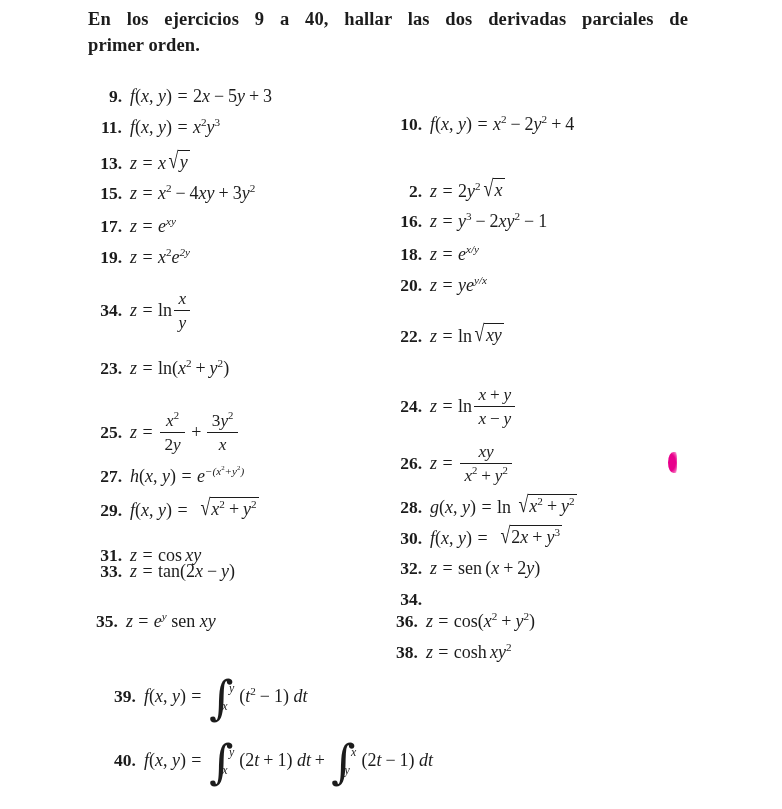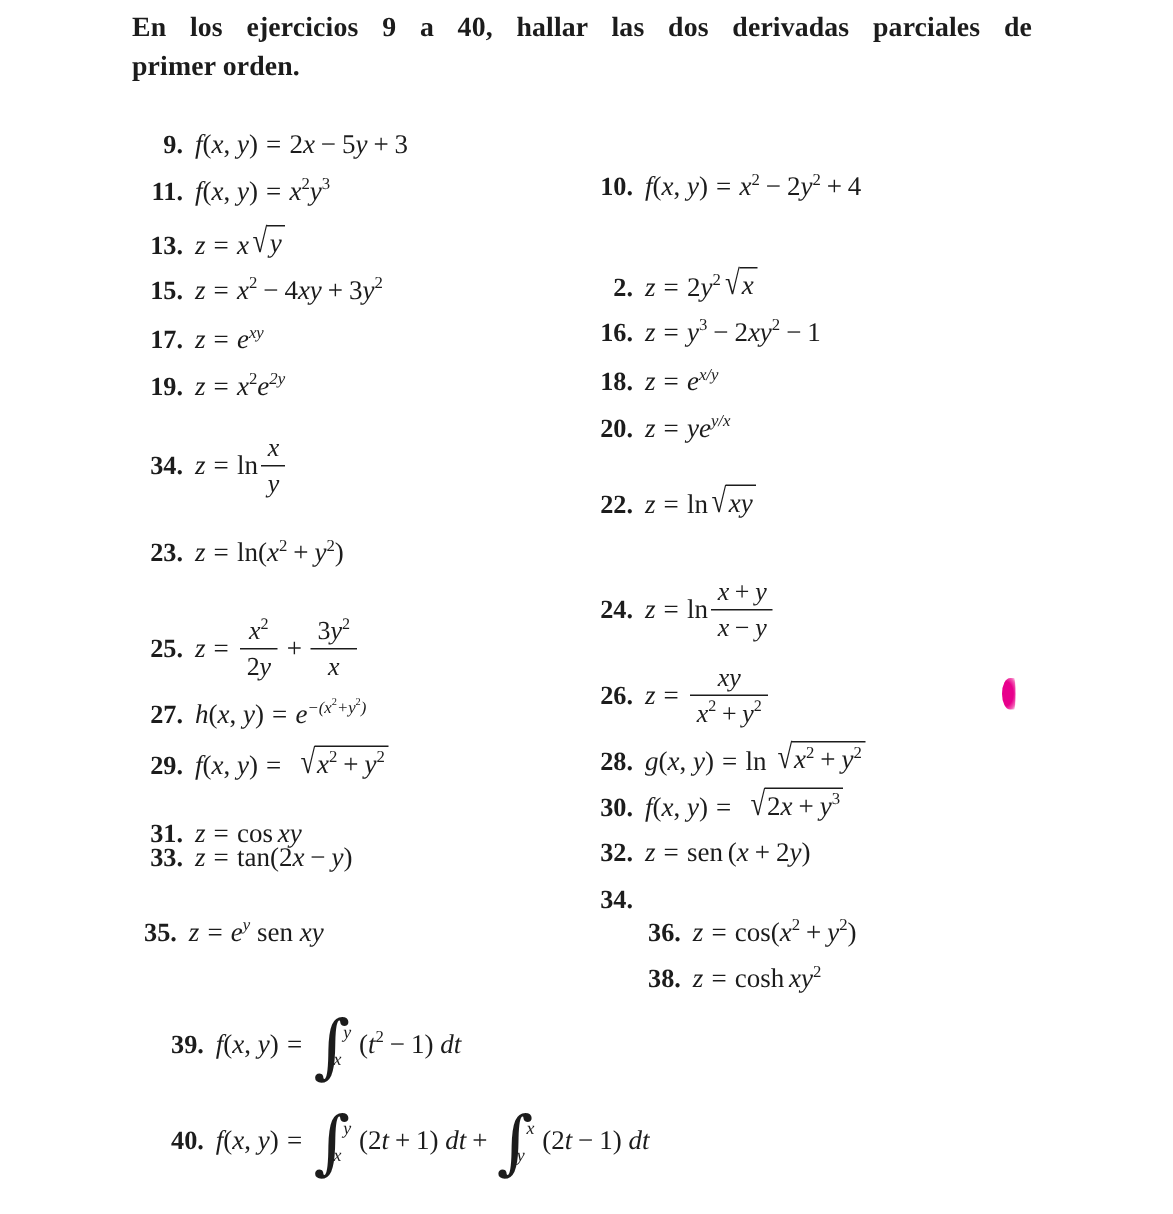--- a/index.html
+++ b/index.html
@@ -60,21 +60,21 @@
     font-style: italic;
     font-size: 18px;
   }
 
   
   .colL { left: 88px; }
   .colR { left: 388px; margin-top: 28px; }
   .colL .num { width: 34px; }
   .colR .num { width: 34px; }
   .indentL { left: 96px; }
-  .indentR { left: 396px; margin-left: 36px; }
+  .indentR { left: 396px; }
 
   
   .mi  { font-style: italic; }
   .mr  { font-style: normal; }
   .mn  { font-style: normal; }
   .op  { font-style: normal; padding: 0 .22em; }
   .eq  { font-style: normal; padding: 0 .3em; }
   .thin{ padding-left: .18em; }
   sup.exp {
     font-size: .62em;

